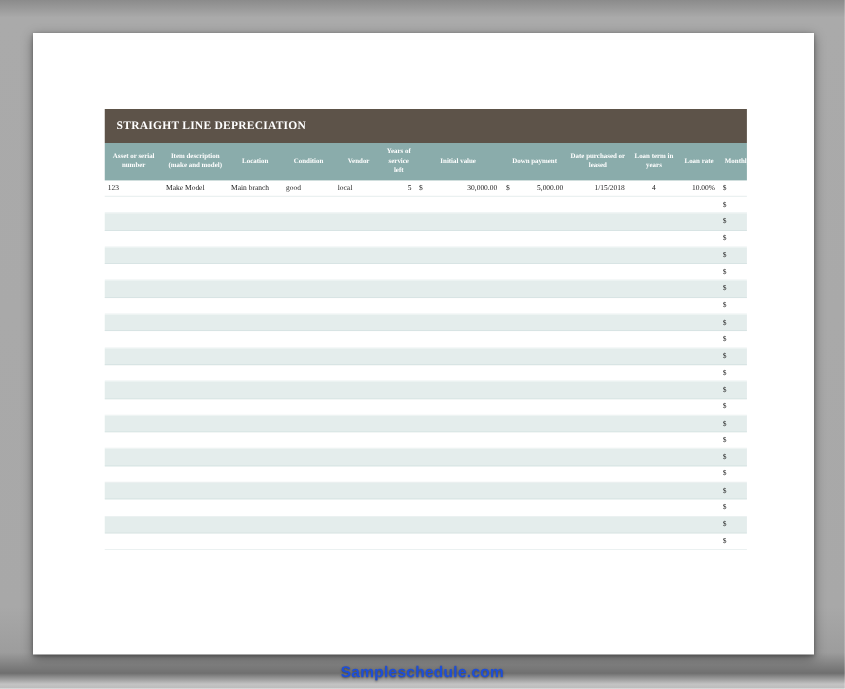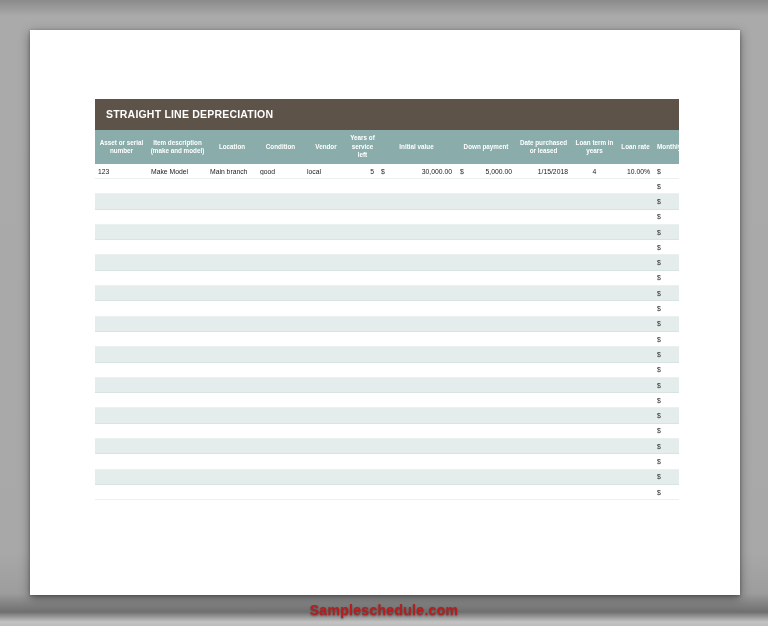--- a/index.html
+++ b/index.html
@@ -6,21 +6,21 @@
   body{
     width:768px;height:626px;overflow:hidden;position:relative;
     font-family:"Liberation Sans",sans-serif;
     background:linear-gradient(180deg,#8b8b8b 0px,#aaaaaa 16px,#a8a8a8 552px,#9d9d9d 593px,#6f6f6f 612px,#c3c3c3 622px,#bcbcbc 626px);
   }
   .page{
     position:absolute;left:30px;top:30px;width:710px;height:565px;
     background:#ffffff;box-shadow:0 3px 10px rgba(0,0,0,.42),0 1px 3px rgba(0,0,0,.3);
   }
   .sheet{position:absolute;left:65px;top:69px;width:584px;height:421px;overflow:hidden;}
-  .sheet-inner{width:618px;}
+  .sheet-inner{width:618px;font-family:Liberation Serif, serif;}
   .title-bar{
     height:31px;background:var(--title-bg,#5d5349);color:#fff;font-weight:bold;
     font-size:10.5px;line-height:31px;padding-left:11px;letter-spacing:.2px;box-sizing:border-box;
   }
   .section-bar{height:28px;background:var(--section-bg,#bacecc);position:relative;}
   .section-label{
     position:absolute;left:112px;width:141px;top:0;line-height:28px;text-align:center;
     color:rgba(255,255,255,.92);font-weight:bold;font-size:9.5px;
   }
   .thead{display:flex;background:var(--header-bg,#8aacab);height:34px;}
@@ -38,21 +38,21 @@
   }
   .cell.right{text-align:right;}
   .cell.center{text-align:center;}
   .cell.money{display:flex;justify-content:space-between;padding:0 4px;}
   .cell .amt{text-align:right;}
   .site-footer{
     position:absolute;left:0;top:593px;width:768px;height:33px;
     display:flex;align-items:center;justify-content:center;
   }
   .site-name{
-    font-weight:bold;font-size:14px;color:#b91c1c;letter-spacing:.3px;
+    font-weight:bold;font-size:14px;color:#1d4ed8;letter-spacing:.3px;
     text-shadow:0 1px 2px rgba(0,0,0,.45);
   }
 </style>
 </head>
 <body>
 
 <div class="page">
   <div class="sheet">
     <div class="sheet-inner">
       <div class="title-bar">

